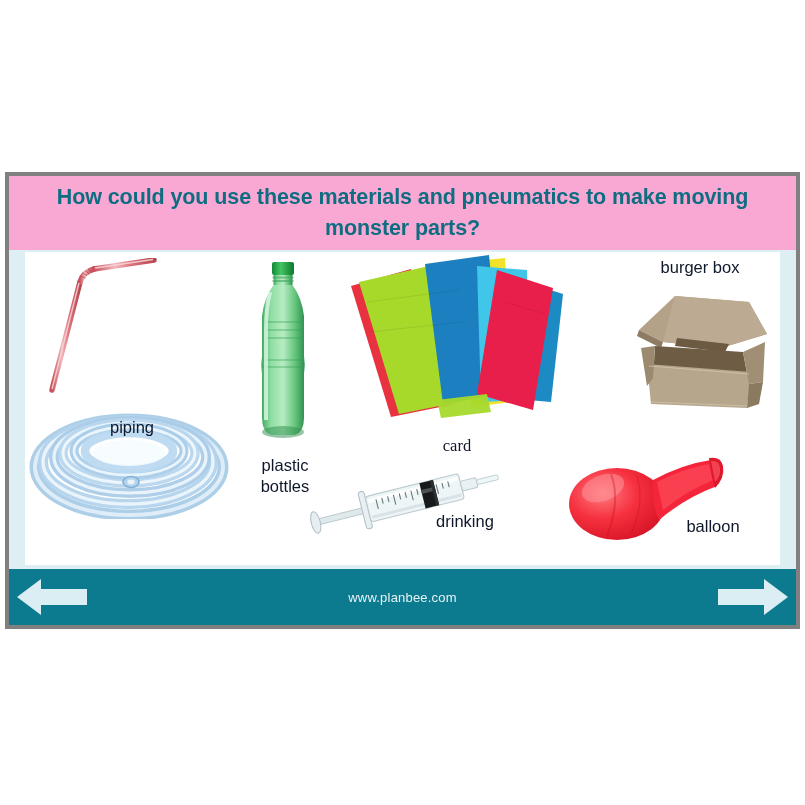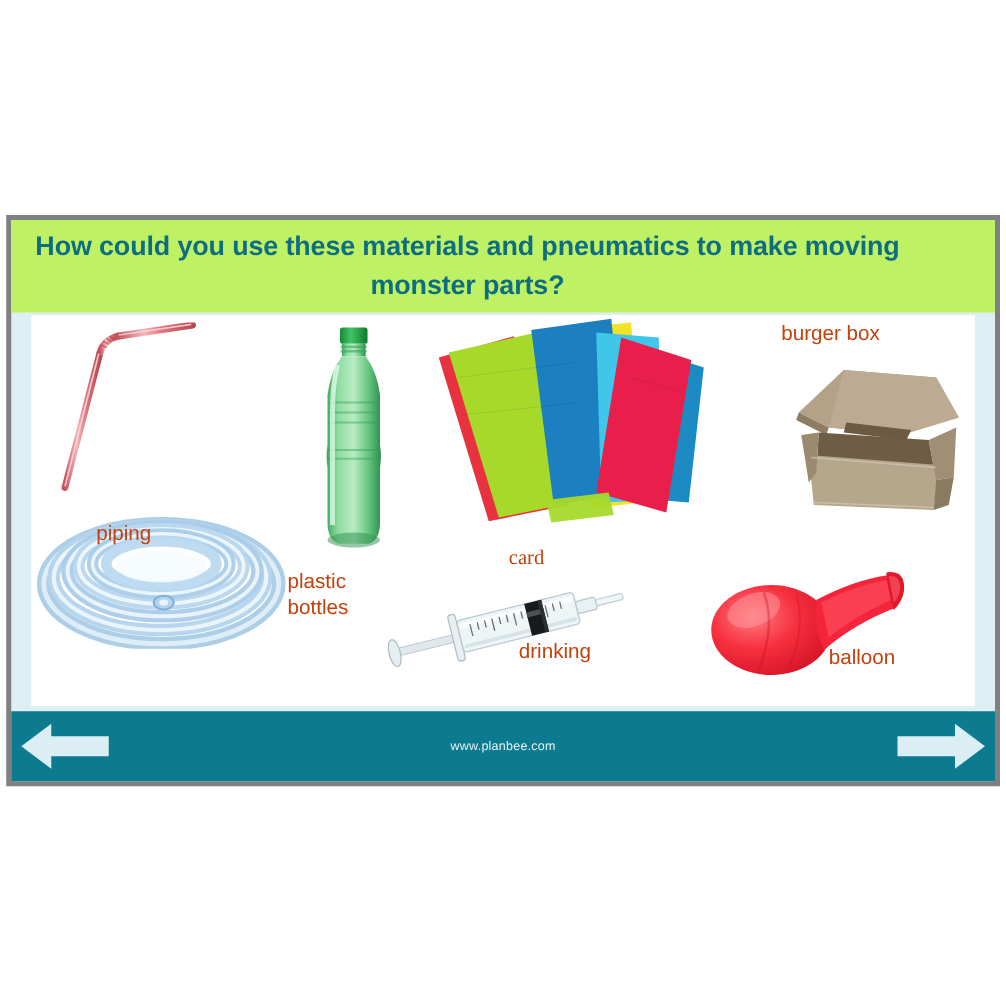--- a/index.html
+++ b/index.html
@@ -26,23 +26,24 @@
     background: #deeff3;
   }
 
   
   #title-band {
     position: absolute;
     left: 0;
     top: 0;
     width: 787px;
     height: 74px;
-    background: #bef264;
+    background: #f9a8d4;
     display: flex;
     align-items: center;
+    justify-content: center;
   }
   #slide-title {
     width: 730px;
     text-align: center;
     color: #0e6d80;
     font-weight: bold;
     font-size: 21.5px;
     line-height: 31px;
     letter-spacing: -0.1px;
   }
@@ -53,23 +54,24 @@
     left: 16px;
     top: 76px;
     width: 755px;
     height: 313px;
     background: #ffffff;
   }
 
   .item { position: absolute; }
   .item-label {
     position: absolute;
-    color: #c2410c;
+    color: #0f172a;
     font-size: 16.5px;
     line-height: 21px;
+    text-align: center;
     white-space: pre-line;
   }
 
   
   #straw-wrap { left: 22px; top: 6px; width: 130px; height: 140px; }
   #straw-wrap svg { display: block; }
 
   #label-straws { left: 58px; top: 24px; width: 110px; }
 
   
@@ -103,21 +105,21 @@
     bottom: 0;
     width: 787px;
     height: 56px;
     background: #0d7b8f;
     display: flex;
     align-items: center;
     justify-content: center;
   }
   #footer-url {
     color: #e7f3f6;
-    font-size: 10px;
+    font-size: 13px;
     letter-spacing: 0.2px;
   }
   .nav-arrow {
     position: absolute;
     top: 50%;
     transform: translateY(-50%);
     width: 74px;
     height: 44px;
     cursor: pointer;
   }

